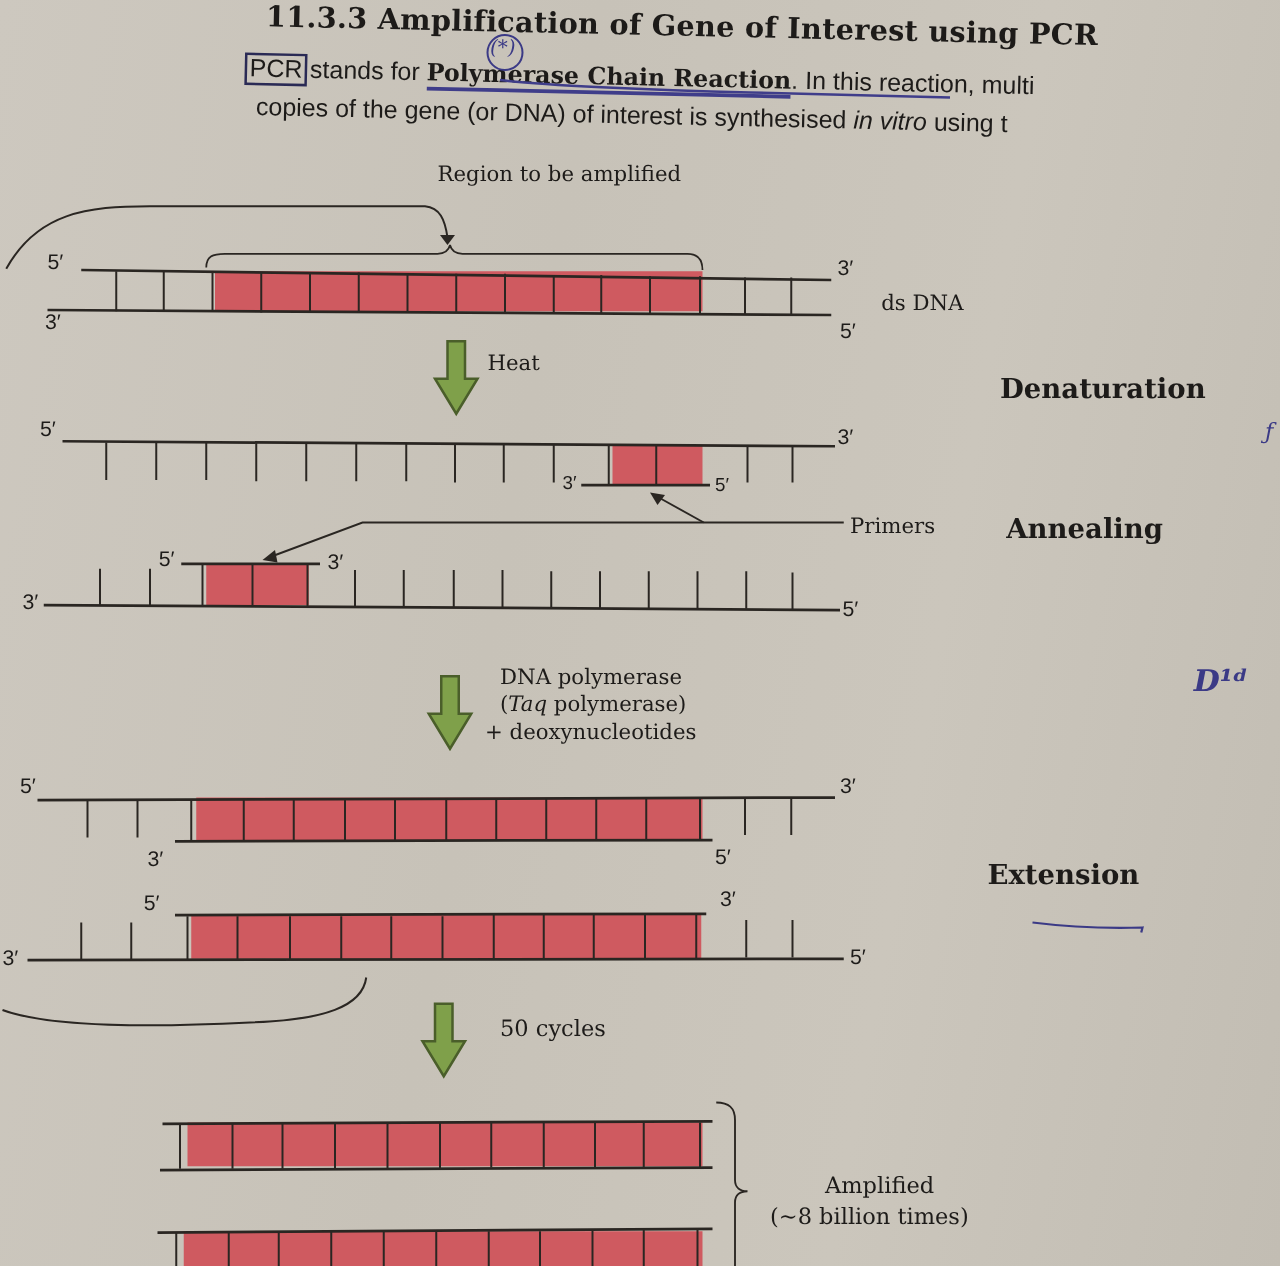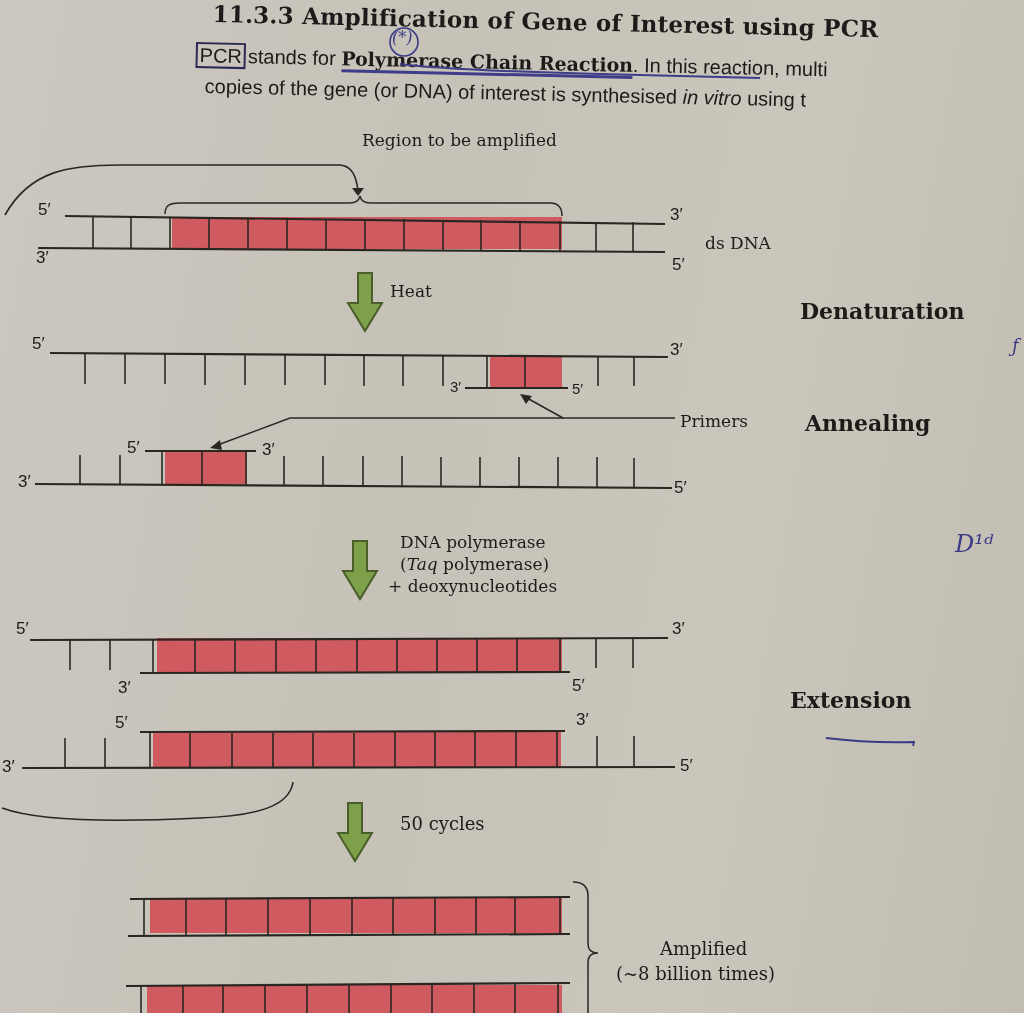--- a/index.html
+++ b/index.html
@@ -225,21 +225,21 @@
     </g>
   </g>
 
   <path d="M573,882 C583,882 588,886 588,896 L588,944 C588,950 592,953 598,953 C592,953 588,956 588,962 L588,1013" fill="none" stroke="#2a2622" stroke-width="1.5"></path>
 
   <path d="M826,738 C850,741 880,743 914,742 L913,746" fill="none" stroke="#3b3a86" stroke-width="1.8"></path>
   <circle cx="404" cy="42" r="14" fill="none" stroke="#3b3a86" stroke-width="1.6"></circle>
   <path d="M400,64 C430,68 520,72 600,74 L760,78" fill="none" stroke="#3f3d8a" stroke-width="2"></path>
 </svg>
 
-<div class="abs label" style="left:350px; top:130px;margin-left:12px;">Region to be amplified</div>
+<div class="abs label" style="left:350px; top:130px;">Region to be amplified</div>
 
 <div class="abs prime" style="left:38px; top:200px;">5′</div>
 <div class="abs prime" style="left:36px; top:248px;">3′</div>
 <div class="abs prime" style="left:670px; top:205px;">3′</div>
 <div class="abs prime" style="left:672px; top:255px;">5′</div>
 <div class="abs label" style="left:705px; top:233px;">ds DNA</div>
 
 <div class="abs label" style="left:390px; top:281px;">Heat</div>
 <div class="abs step" style="left:800px; top:298px;">Denaturation</div>
 
@@ -254,21 +254,21 @@
 <div class="abs prime" style="left:127px; top:438px;">5′</div>
 <div class="abs prime" style="left:262px; top:440px;">3′</div>
 <div class="abs prime" style="left:18px; top:472px;">3′</div>
 <div class="abs prime" style="left:674px; top:478px;">5′</div>
 
 <div class="abs label" style="left:400px; top:531px; line-height:22px;">
   <div>DNA polymerase</div>
   <div>(<i>Taq</i> polymerase)</div>
   <div style="margin-left:-12px;">+ deoxynucleotides</div>
 </div>
-<div class="abs pen" style="left:955px; top:530px; font-size:24px;">D¹ᵈ</div>
+<div class="abs pen" style="left:955px; top:530px; font-size:24px;font-weight:bold;">D¹ᵈ</div>
 <div class="abs pen" style="left:1012px; top:335px; font-size:18px;">ƒ</div>
 
 <div class="abs prime" style="left:16px; top:619px;">5′</div>
 <div class="abs prime" style="left:672px; top:619px;">3′</div>
 <div class="abs prime" style="left:118px; top:678px;">3′</div>
 <div class="abs prime" style="left:572px; top:676px;">5′</div>
 <div class="abs step" style="left:790px; top:687px;">Extension</div>
 
 <div class="abs prime" style="left:115px; top:713px;">5′</div>
 <div class="abs prime" style="left:576px; top:710px;">3′</div>

